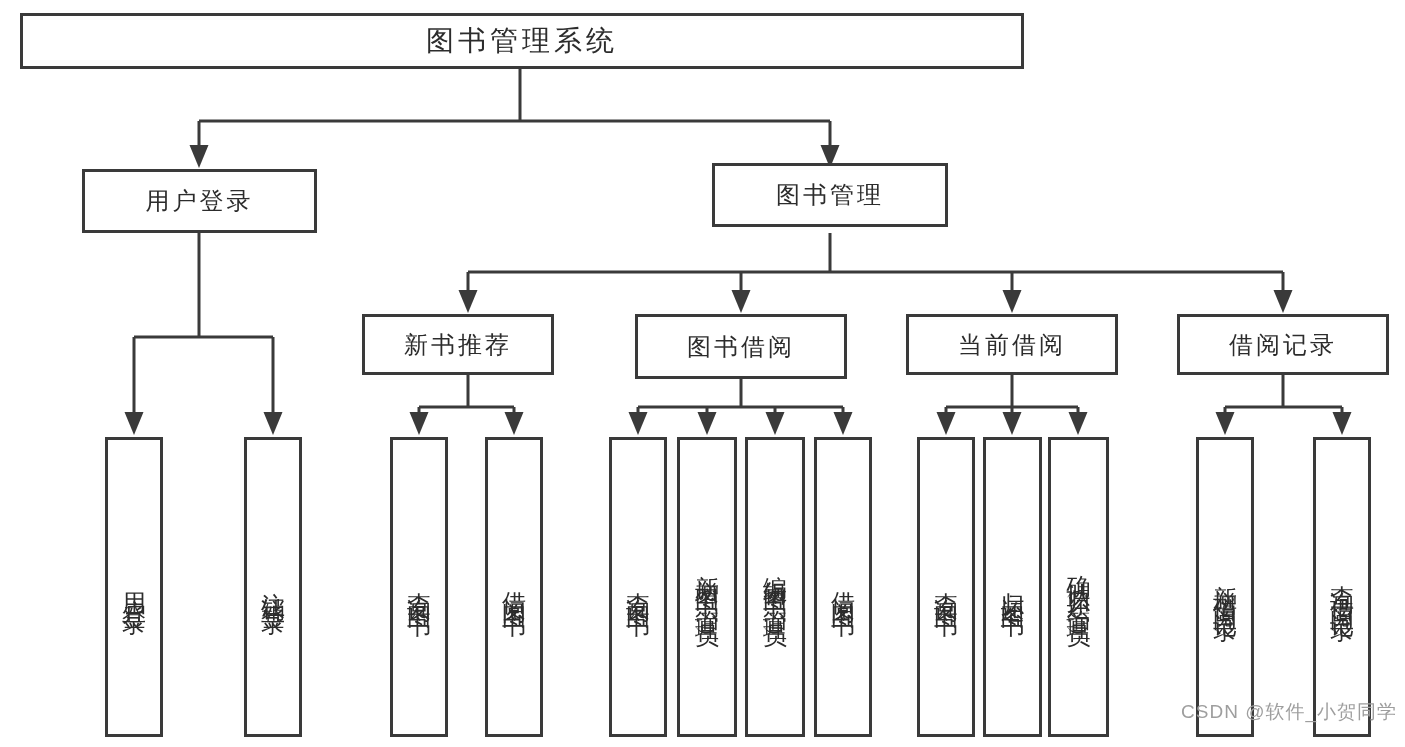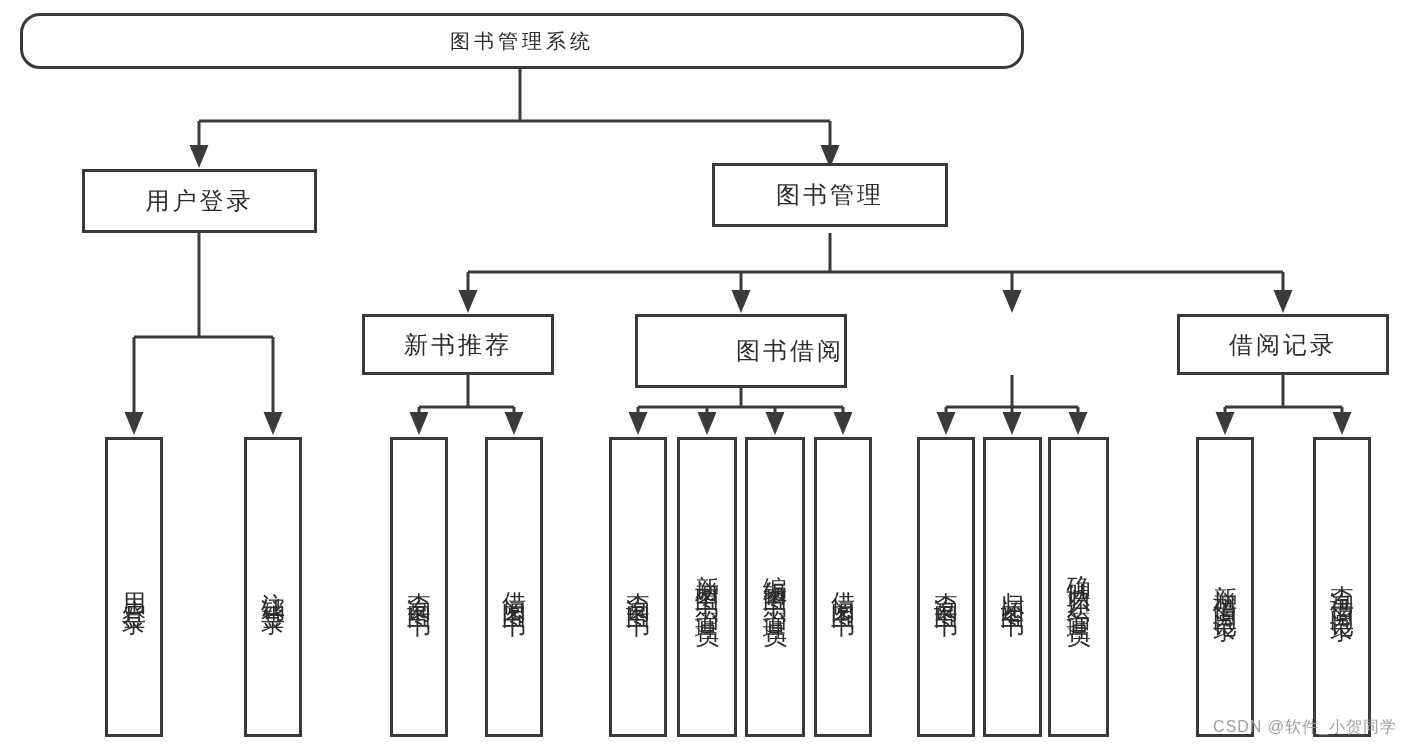--- a/index.html
+++ b/index.html
@@ -23,41 +23,41 @@
     position:absolute;
     box-sizing:border-box;
     border:3px solid var(--line);
     background:var(--background);
     display:flex;align-items:center;justify-content:center;
     color:var(--text);
     font-size:24px;
     letter-spacing:3px;
     white-space:nowrap;
   }
-  .node.title{font-size:20px;letter-spacing:4px;border-radius:20px;}
+  .node.title{font-size:28px;letter-spacing:4px;}
   .leaf{
     position:absolute;
     box-sizing:border-box;
     border:3px solid var(--line);
     background:var(--background);
     display:flex;align-items:center;justify-content:center;
     color:var(--text);
   }
   .leaf span{
     writing-mode:vertical-rl;
     text-orientation:mixed;
     font-size:24px;
     letter-spacing:7px;
     line-height:1;
     color:var(--text);
   }
   #watermark{
     position:absolute;
-    right:8px;bottom:9px;
-    font-size:16px;
+    right:8px;bottom:22px;
+    font-size:19px;
     letter-spacing:1px;
     color:var(--watermark);
     white-space:nowrap;
     z-index:5;
   }
 </style>
 </head>
 <body>
 
 <div id="canvas">
@@ -119,22 +119,25 @@
   <div class="node" style="left:82px;top:169px;width:235px;height:64px;">
     <span>用户登录</span>
   </div>
   <div class="node" style="left:712px;top:163px;width:236px;height:64px;">
     <span>图书管理</span>
   </div>
 
   <div class="node" style="left:362px;top:314px;width:192px;height:61px;">
     <span>新书推荐</span>
   </div>
-  <div class="node" style="left:635px;top:314px;width:212px;height:74px;justify-content:flex-end;">
+  <div class="node" style="left:635px;top:314px;width:212px;height:65px;">
     <span>图书借阅</span>
+  </div>
+  <div class="node" style="left:906px;top:314px;width:212px;height:61px;">
+    <span>当前借阅</span>
   </div>
   <div class="node" style="left:1177px;top:314px;width:212px;height:61px;">
     <span>借阅记录</span>
   </div>
 
   <div class="leaf" style="left:105px;top:437px;width:58px;height:300px;">
     <span>用户登录</span>
   </div>
   <div class="leaf" style="left:244px;top:437px;width:58px;height:300px;">
     <span>注销登录</span>

